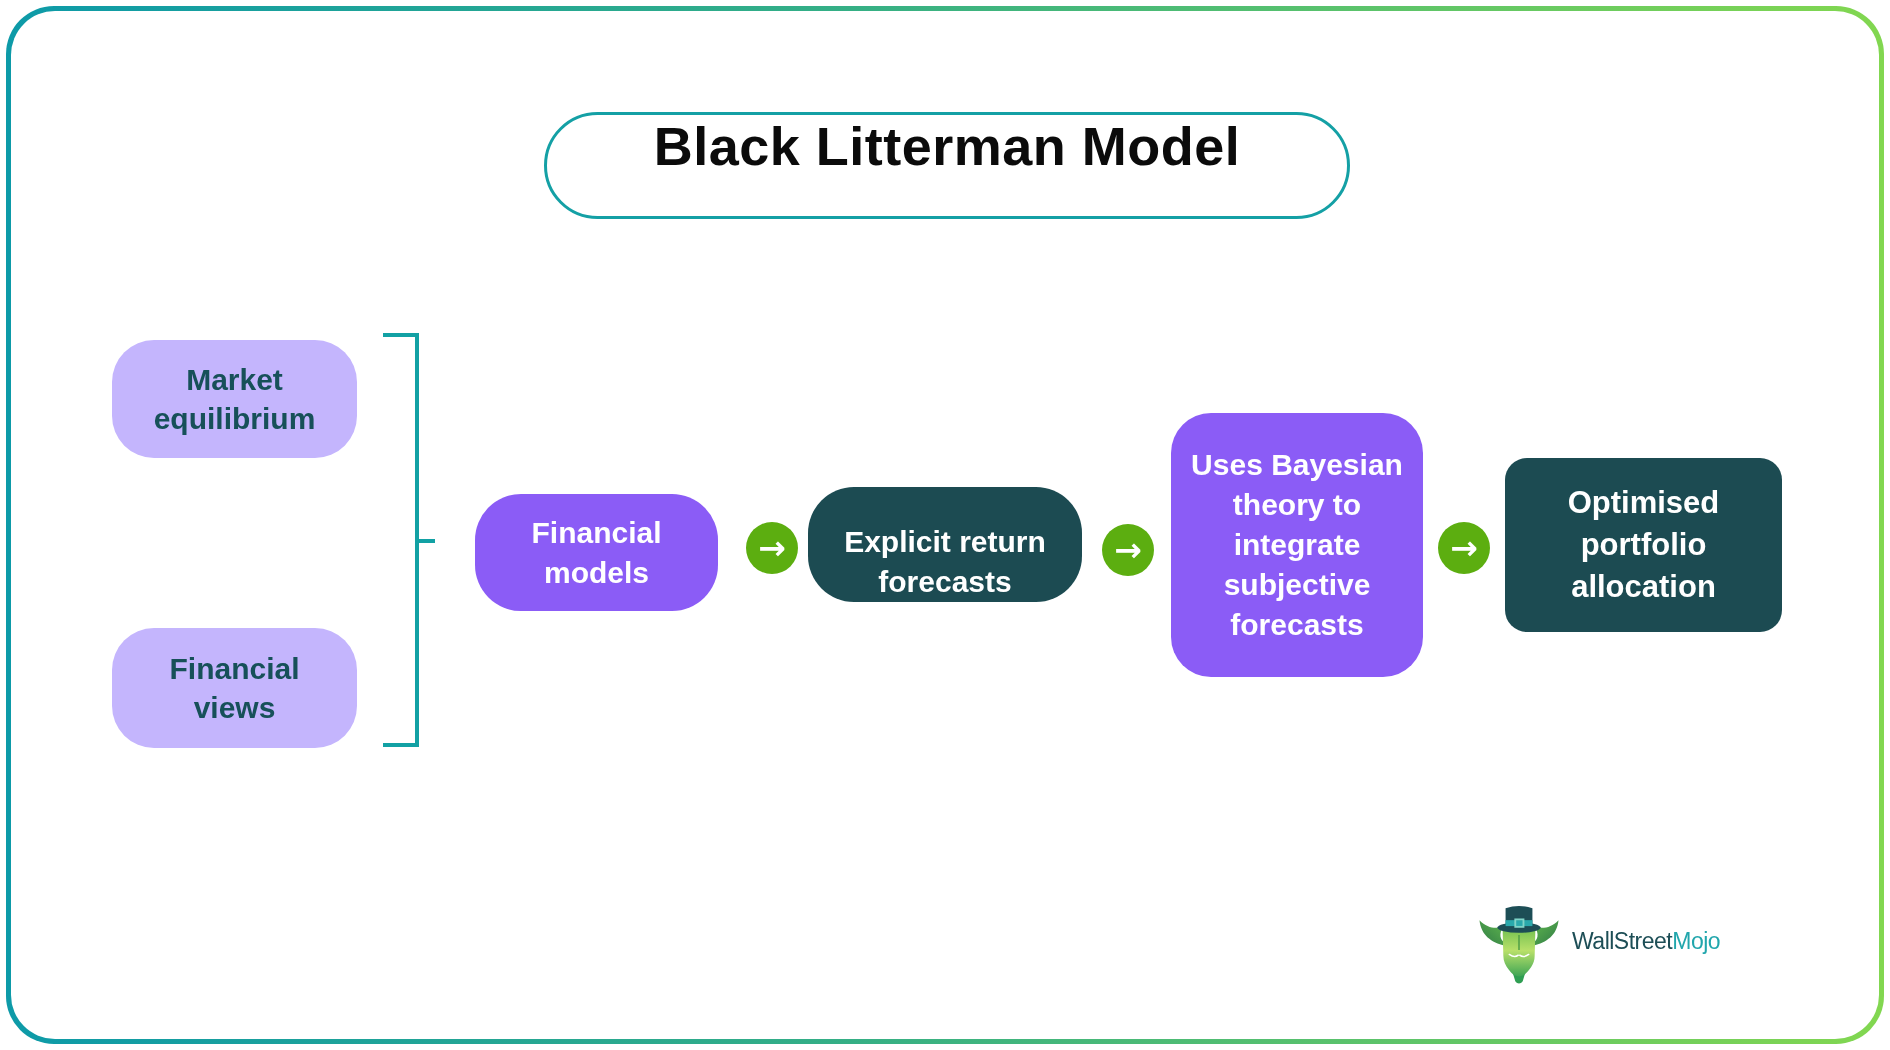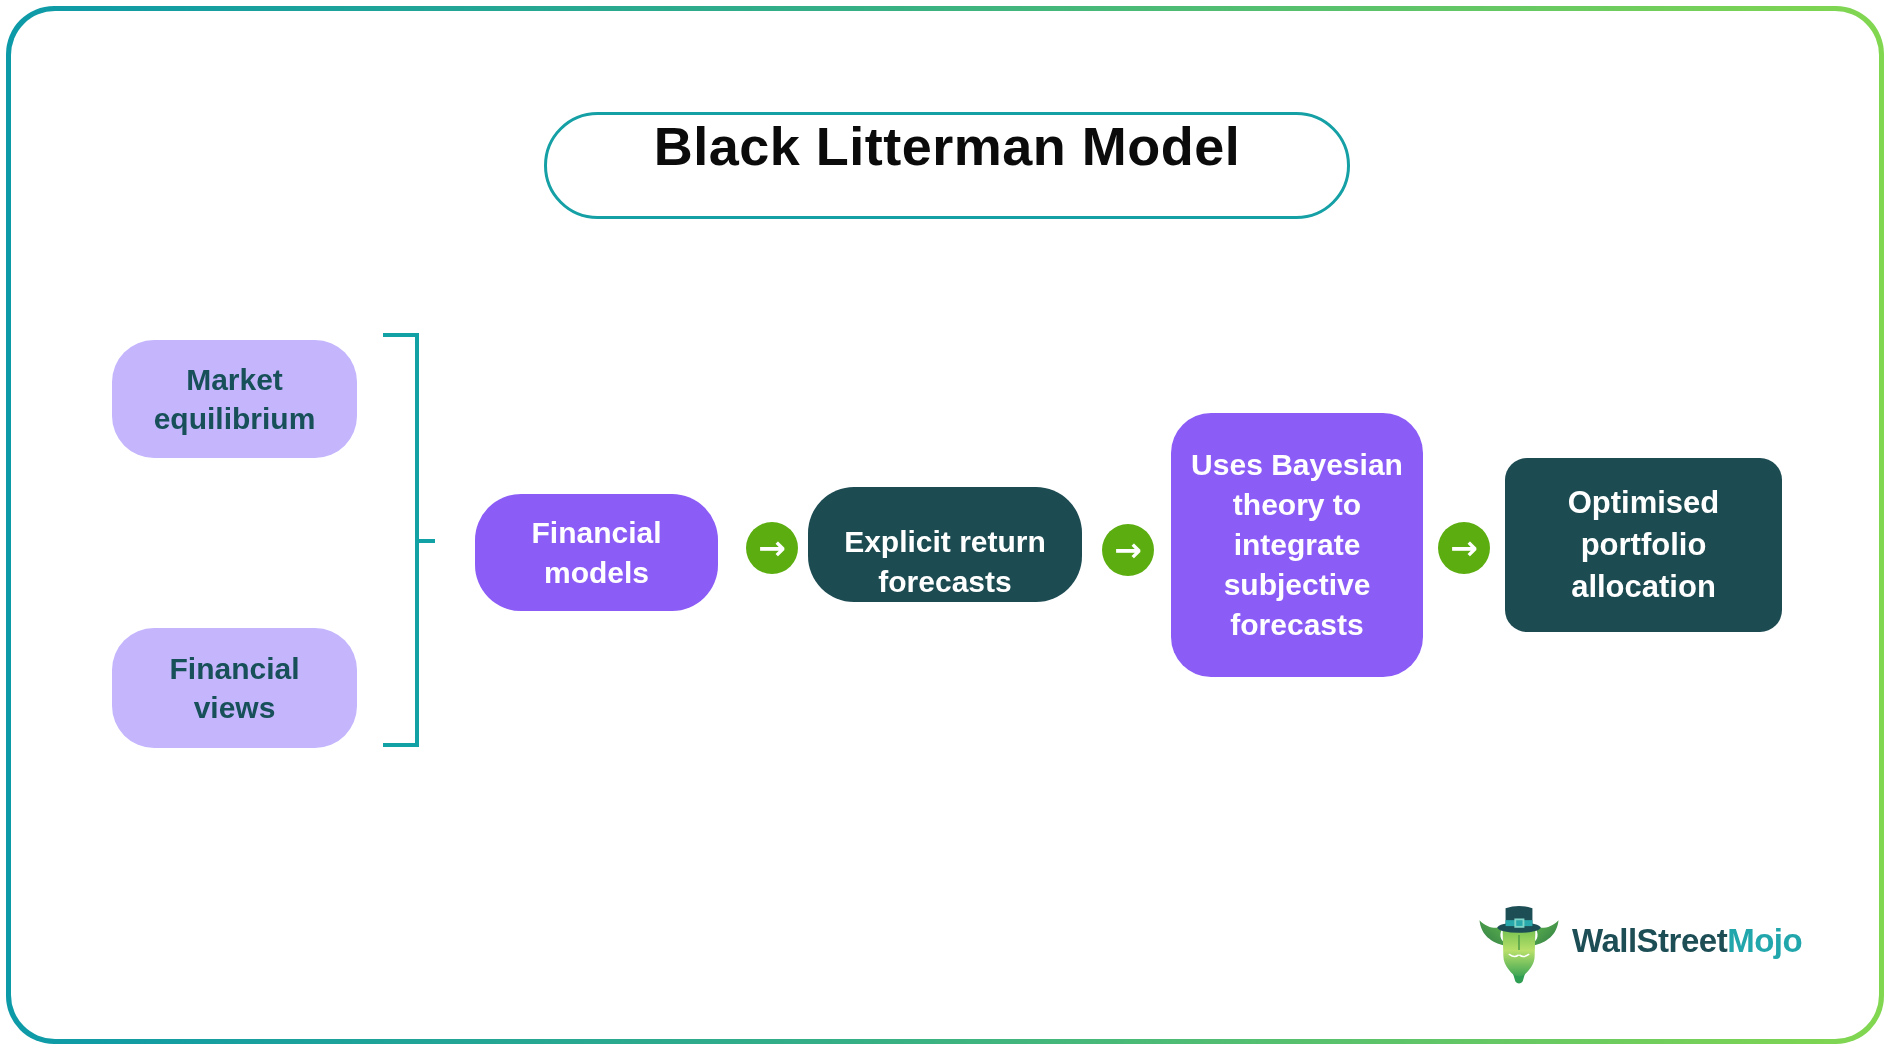--- a/index.html
+++ b/index.html
@@ -70,21 +70,21 @@
   #arrow-1 { left: 746px;  top: 522px; }
   #arrow-2 { left: 1102px; top: 524px; }
   #arrow-3 { left: 1438px; top: 522px; }
 
   
   .logo {
     position: absolute; left: 1478px; top: 899px; height: 90px;
     display: flex; align-items: center; gap: 12px;
   }
   .logo-text {
-    font-size: 33px; font-weight: 700; letter-spacing: -0.5px;
+    font-size: 23px; font-weight: 400; letter-spacing: -0.5px;
     white-space: nowrap; transform: translateY(-3px);
   }
   .logo-text .ws { color: #1D4E56; }
   .logo-text .mojo { color: #21A6AC; }
 </style>
 </head>
 <body>
 
 <div>
 

